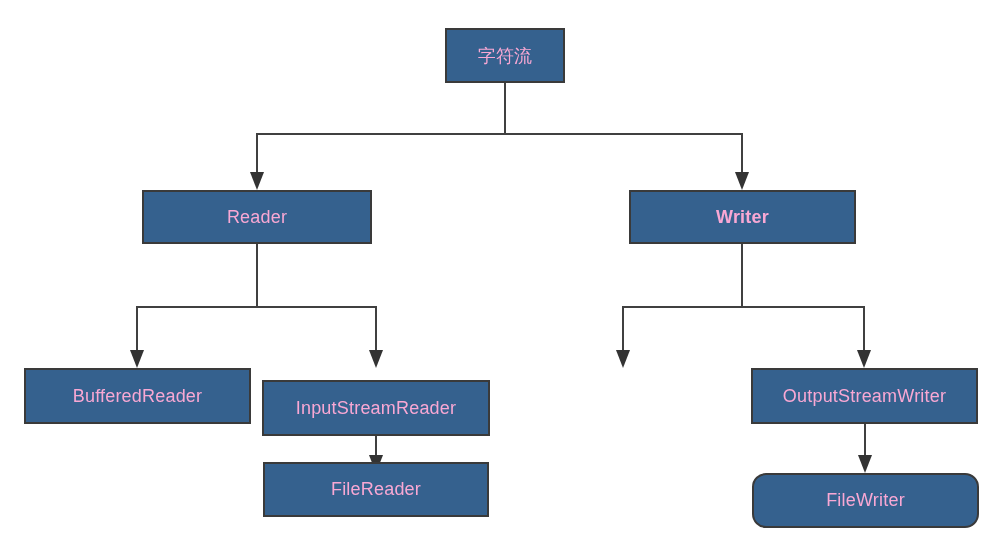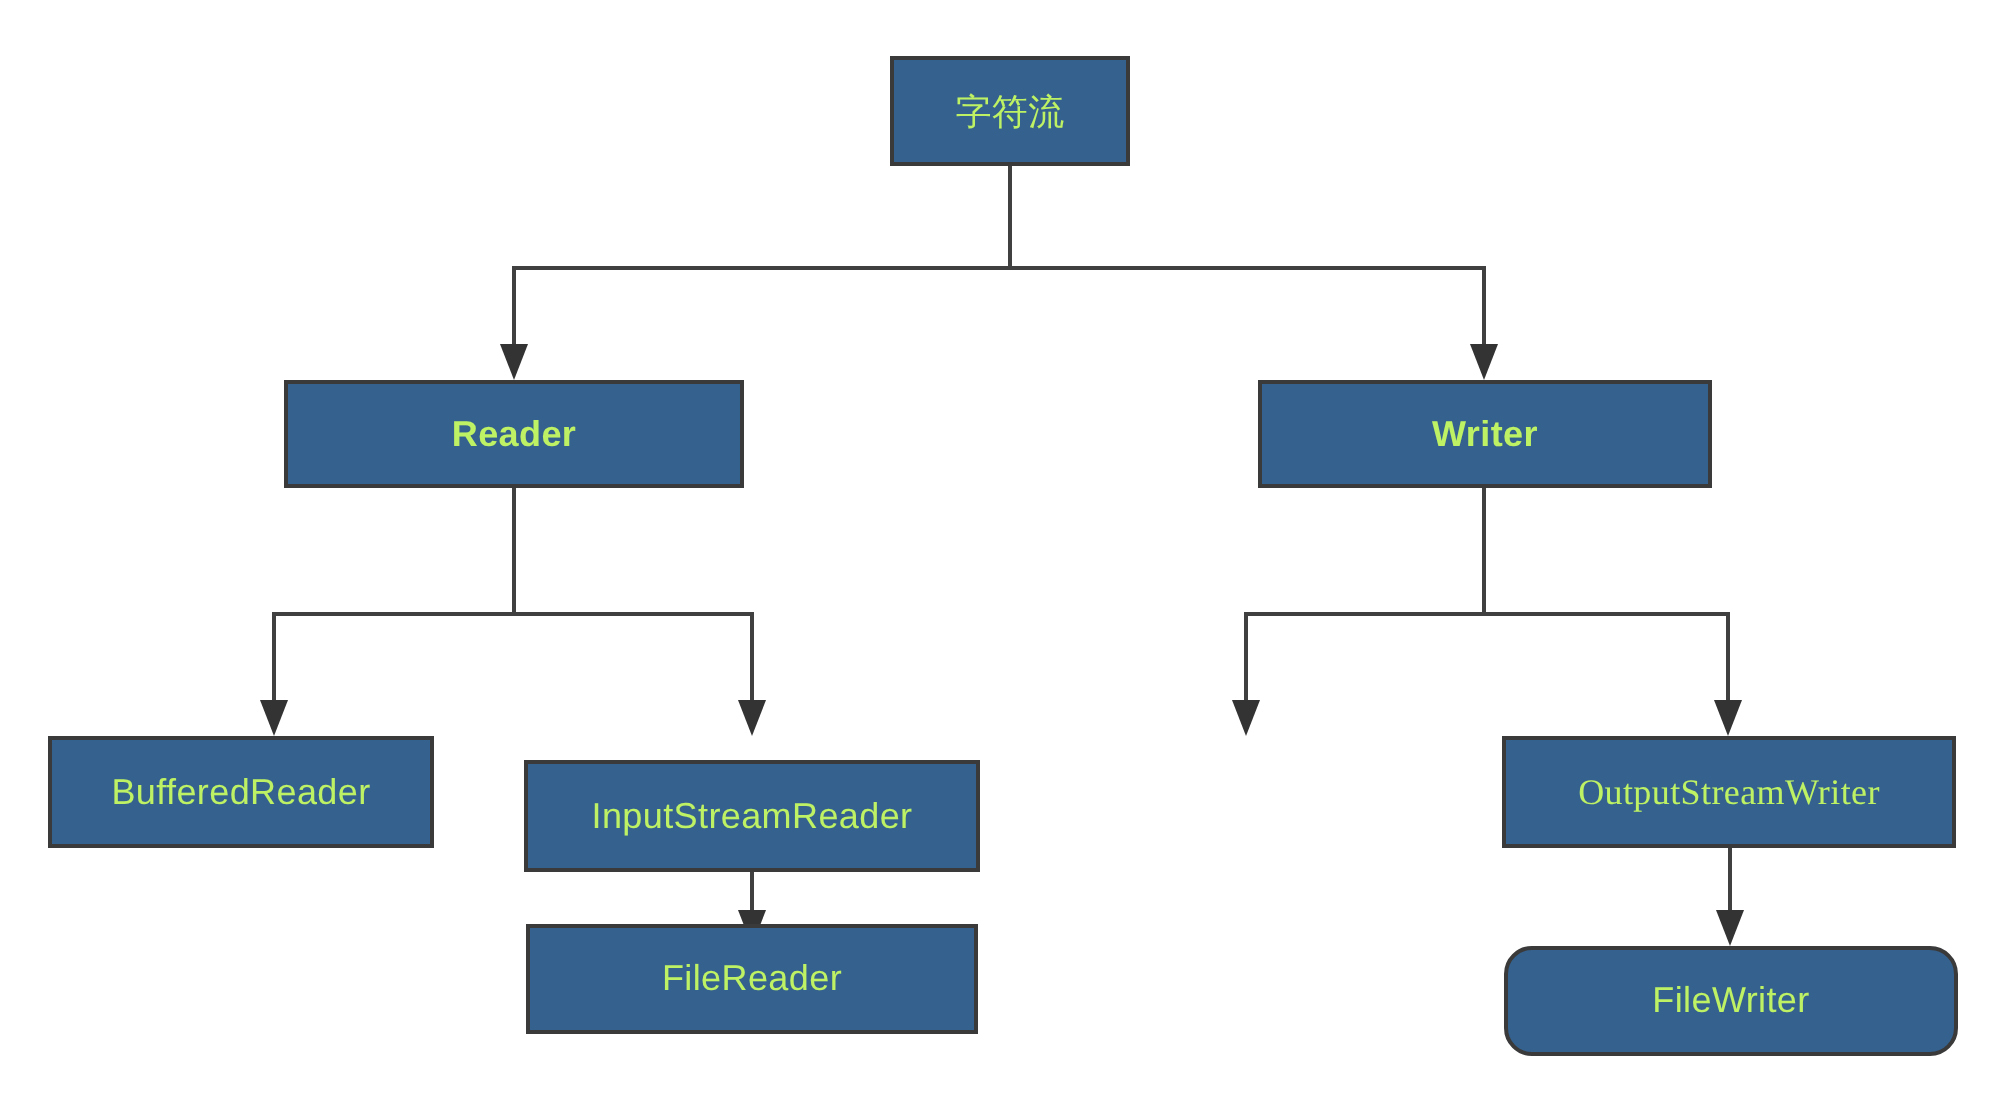--- a/index.html
+++ b/index.html
@@ -20,37 +20,37 @@
     left: 0;
     top: 0;
     width: 997px;
     height: 556px;
   }
   .node {
     position: absolute;
     box-sizing: border-box;
     background: #35618e;
     border: 2px solid #3a3a3a;
-    color: #bef264;
+    color: #f9a8d4;
     font-size: 18px;
     display: flex;
     align-items: center;
     justify-content: center;
     text-align: center;
     white-space: nowrap;
     letter-spacing: 0.2px;
   }
   
   .n-char-stream          { left: 445px; top: 28px;  width: 120px; height: 55px; }
-  .n-reader               { left: 142px; top: 190px; width: 230px; height: 54px; font-weight: bold; }
+  .n-reader               { left: 142px; top: 190px; width: 230px; height: 54px; }
   .n-writer               { left: 629px; top: 190px; width: 227px; height: 54px; font-weight: bold; }
-  .n-buffered-reader      { left: 24px;  top: 368px; width: 193px; height: 56px; }
+  .n-buffered-reader      { left: 24px;  top: 368px; width: 227px; height: 56px; }
   .n-input-stream-reader  { left: 262px; top: 368px; width: 228px; height: 56px; margin-top: 12px; }
   .n-buffered-writer      { left: 508px; top: 368px; width: 231px; height: 56px; }
-  .n-output-stream-writer { left: 751px; top: 368px; width: 227px; height: 56px; font-family: Liberation Serif, serif; }
+  .n-output-stream-writer { left: 751px; top: 368px; width: 227px; height: 56px; }
   .n-file-reader          { left: 263px; top: 462px; width: 226px; height: 55px; }
   .n-file-writer          { left: 752px; top: 473px; width: 227px; height: 55px; border-radius: 14px; }
 
   .edge {
     fill: none;
     stroke: #404040;
     stroke-width: 2px;
   }
   .arrowhead {
     fill: #333333;

